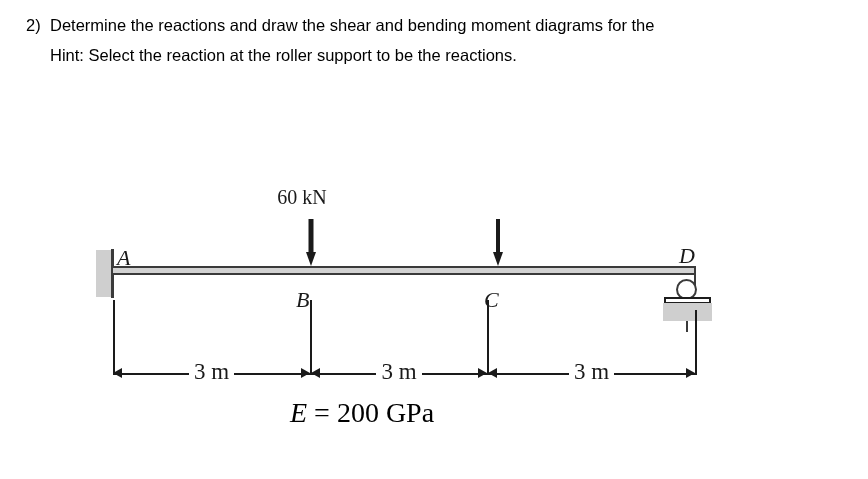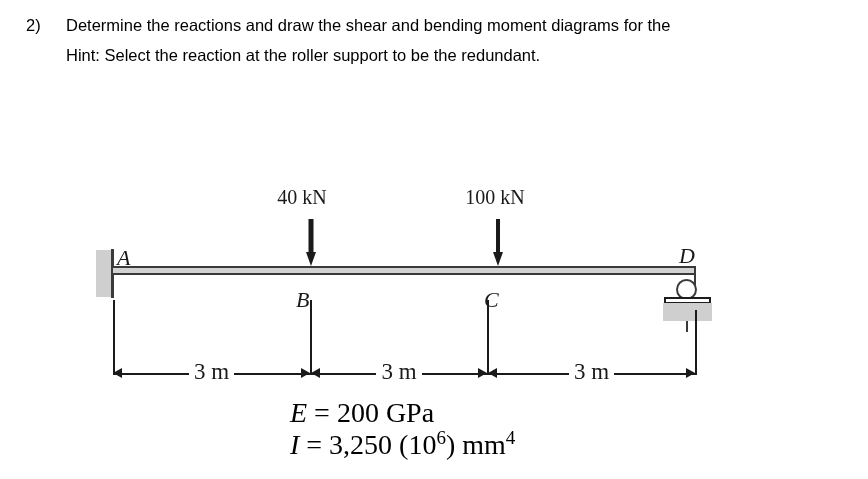--- a/index.html
+++ b/index.html
@@ -31,21 +31,21 @@
     white-space: nowrap;
   }
   .prob-number {
     position: absolute;
     left: 0px;
     top: 0px;
     font-size: 16.5px;
     line-height: 30px;
   }
   .prob-body {
-    margin-left: 40px;
+    margin-left: 24px;
   }
 
   
   #beam-figure {
     position: absolute;
     left: 0;
     top: 0;
     width: 868px;
     height: 479px;
   }
@@ -238,21 +238,21 @@
 </style>
 </head>
 <body>
 
 <div id="problem-statement">
   <div class="prob-line">
     <span class="prob-number">2)</span>
     <span class="prob-body">Determine the reactions and draw the shear and bending moment diagrams for the</span>
   </div>
   <div class="prob-line">
-    <span class="prob-body">Hint: Select the reaction at the roller support to be the redundant.</span>
+    <span class="prob-body">Hint: Select the reaction at the roller support to be the reactions.</span>
   </div>
 </div>
 
 <div id="beam-figure">
 
   <div class="fig-el" id="fixed-support-block"></div>
   <div class="fig-el" id="fixed-support-face"></div>
 
   <div class="fig-el" id="beam-member"></div>
   <div class="fig-el" id="beam-end-cap"></div>
@@ -264,22 +264,21 @@
 
   <div class="fig-el load-arrow" id="load-60">
     <div class="load-stem"></div>
     <div class="load-head"></div>
   </div>
   <div class="fig-el load-arrow" id="load-100">
     <div class="load-stem"></div>
     <div class="load-head"></div>
   </div>
 
-  <div class="fig-el load-label" id="load-60-label">40 kN</div>
-  <div class="fig-el load-label" id="load-100-label">100 kN</div>
+  <div class="fig-el load-label" id="load-60-label">60 kN</div>
 
   <div class="fig-el joint-label" id="label-A">A</div>
   <div class="fig-el joint-label" id="label-B">B</div>
   <div class="fig-el joint-label" id="label-C">C</div>
   <div class="fig-el joint-label" id="label-D">D</div>
 
   <div class="fig-el ext-line" id="ext-A"></div>
   <div class="fig-el ext-line" id="ext-B"></div>
   <div class="fig-el ext-line" id="ext-C"></div>
   <div class="fig-el ext-line" id="ext-D"></div>
@@ -301,19 +300,15 @@
     <div class="dim-arrow-left"></div>
     <div class="dim-arrow-right"></div>
     <div class="dim-text"><span>3 m</span></div>
   </div>
 
   <div id="material-props">
     <div>
       <span class="sym">E</span>
       <span>= 200 GPa</span>
     </div>
-    <div>
-      <span class="sym">I</span>
-      <span>= 3,250 (10</span><sup>6</sup><span>) mm</span><sup>4</sup>
-    </div>
   </div>
 
 </div>
 
 </body></html>

